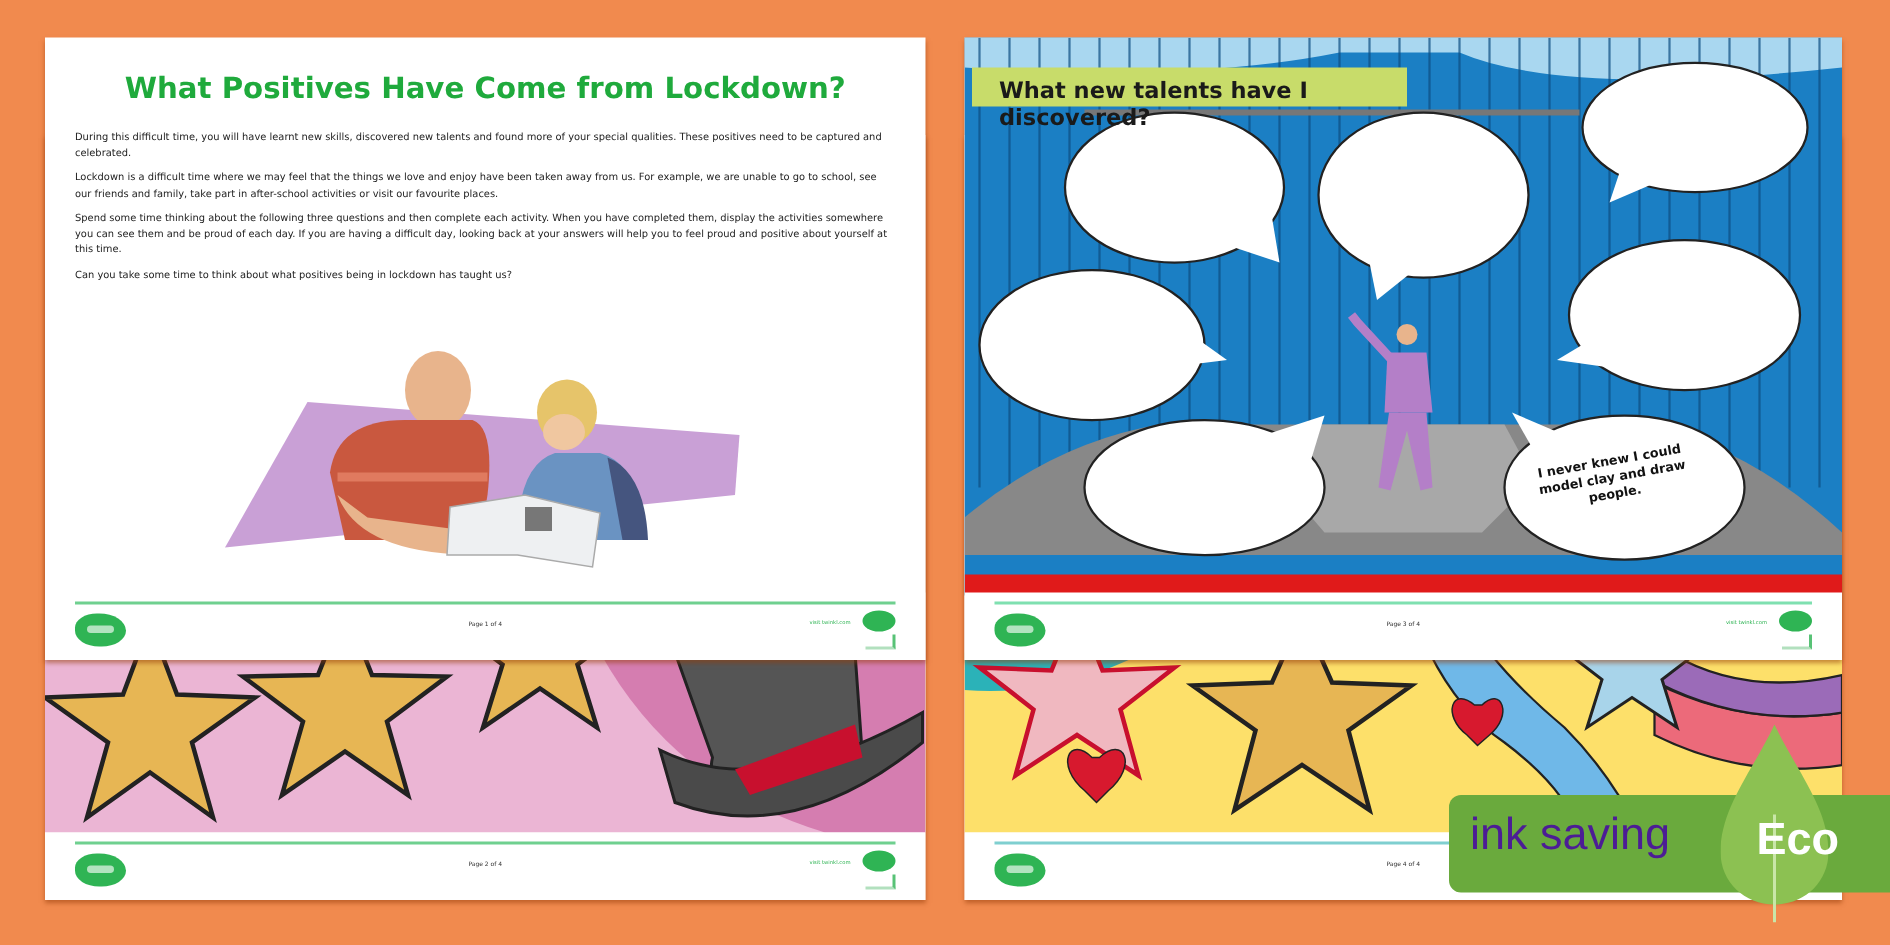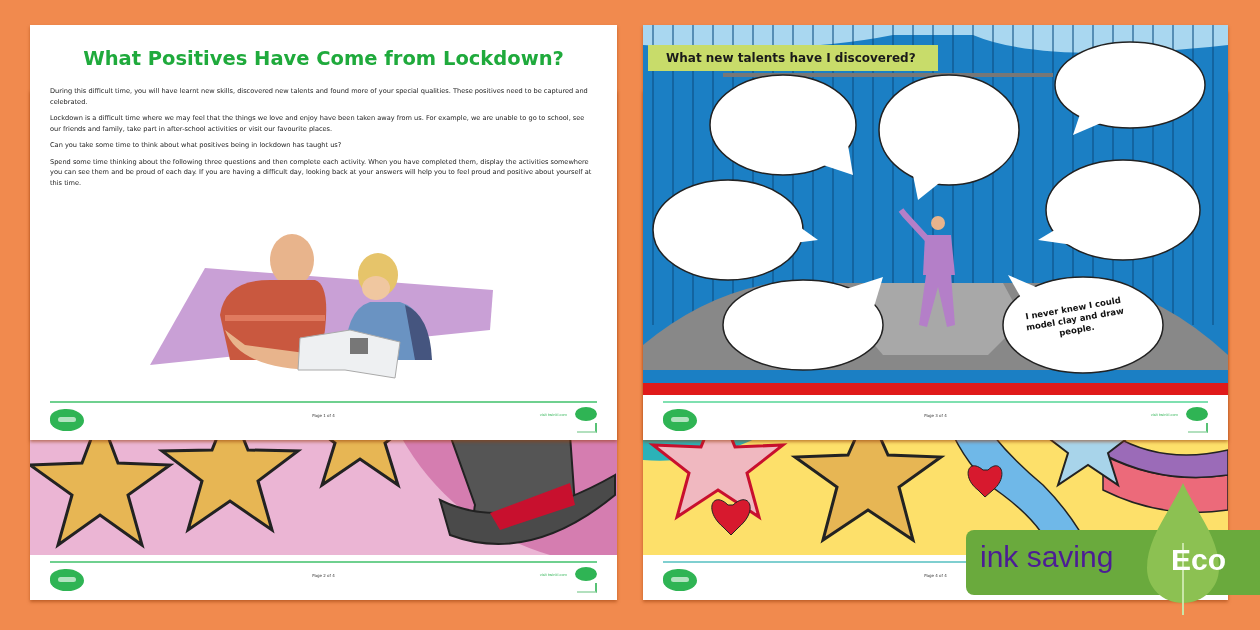--- a/index.html
+++ b/index.html
@@ -24,21 +24,21 @@
   #p1 .illus { position: absolute; left: 120px; top: 195px; width: 350px; height: 170px; }
 
   
   #p2 { left: 30px; top: 90px; width: 587px; height: 510px; z-index: 2; }
   #p2 .art { position: absolute; left: 0; right: 0; bottom: 45px; height: 120px; background: #ebb5d4; }
 
   
   #p3 { left: 643px; top: 25px; width: 585px; height: 415px; z-index: 3; }
   #p3 .scene { position: absolute; left: 0; top: 0; right: 0; height: 372px; background: #1b83c8; overflow: hidden; }
   #p3 .q-banner { position: absolute; left: 5px; top: 20px; width: 290px; height: 26px; background: #c8dc6a; z-index: 5; }
-  #p3 .q-banner span { position: absolute; left: 18px; top: 6px; font-size: 12px; font-weight: bold; color: #1a1a1a; }
+  #p3 .q-banner span { position: absolute; left: 18px; top: 6px; font-size: 15px; font-weight: bold; color: #1a1a1a; }
 
   
   #p4 { left: 643px; top: 90px; width: 585px; height: 510px; z-index: 2; }
   #p4 .art { position: absolute; left: 0; right: 0; bottom: 45px; height: 120px; background: #fde06a; }
 
   
   #eco { position: absolute; left: 966px; top: 530px; width: 294px; height: 65px; background: #6aaa3d; border-radius: 8px 0 0 8px; z-index: 10; }
   #eco .ink { position: absolute; left: 14px; top: 10px; font-size: 30px; color: #4c1d95; font-family: "Liberation Sans", sans-serif; }
   #eco-leaf { position: absolute; left: 1147px; top: 483px; width: 72px; height: 132px; z-index: 11; }
   #eco-leaf .eco-label { position: absolute; left: 24px; top: 60px; font-size: 30px; font-weight: bold; color: #fff; font-family: "Liberation Sans", sans-serif; }
@@ -66,22 +66,22 @@
     <div class="logo-right"></div>
     <div class="logo-right-check"></div>
   </div>
 </div>
 
 <div class="page" id="p1">
   <div class="title">What Positives Have Come from Lockdown?</div>
   <div class="body">
     <p>During this difficult time, you will have learnt new skills, discovered new talents and found more of your special qualities. These positives need to be captured and celebrated.</p>
     <p>Lockdown is a difficult time where we may feel that the things we love and enjoy have been taken away from us. For example, we are unable to go to school, see our friends and family, take part in after-school activities or visit our favourite places.</p>
+    <p>Spend some time thinking about the following three questions and then complete each activity. When you have completed them, display the activities somewhere you can see them and be proud of each day. If you are having a difficult day, looking back at your answers will help you to feel proud and positive about yourself at this time.</p>
     <p>Can you take some time to think about what positives being in lockdown has taught us?</p>
-    <p>Spend some time thinking about the following three questions and then complete each activity. When you have completed them, display the activities somewhere you can see them and be proud of each day. If you are having a difficult day, looking back at your answers will help you to feel proud and positive about yourself at this time.</p>
   </div>
   <div class="illus">
     <svg width="350" height="170" viewBox="0 0 350 170">
       <polygon points="55,48 343,70 340,110 0,145" fill="#c9a0d6"></polygon>
 
       <ellipse cx="142" cy="40" rx="22" ry="26" fill="#e8b48c"></ellipse>
       <path d="M70 95 Q75 60 120 60 L165 60 Q180 65 175 110 L170 140 L80 140 Z" fill="#c9583f"></path>
       <rect x="75" y="95" width="100" height="6" fill="#e07a5f"></rect>
       <path d="M75 110 Q90 150 170 150 L170 135 L95 125 Z" fill="#e8b48c"></path>
 

